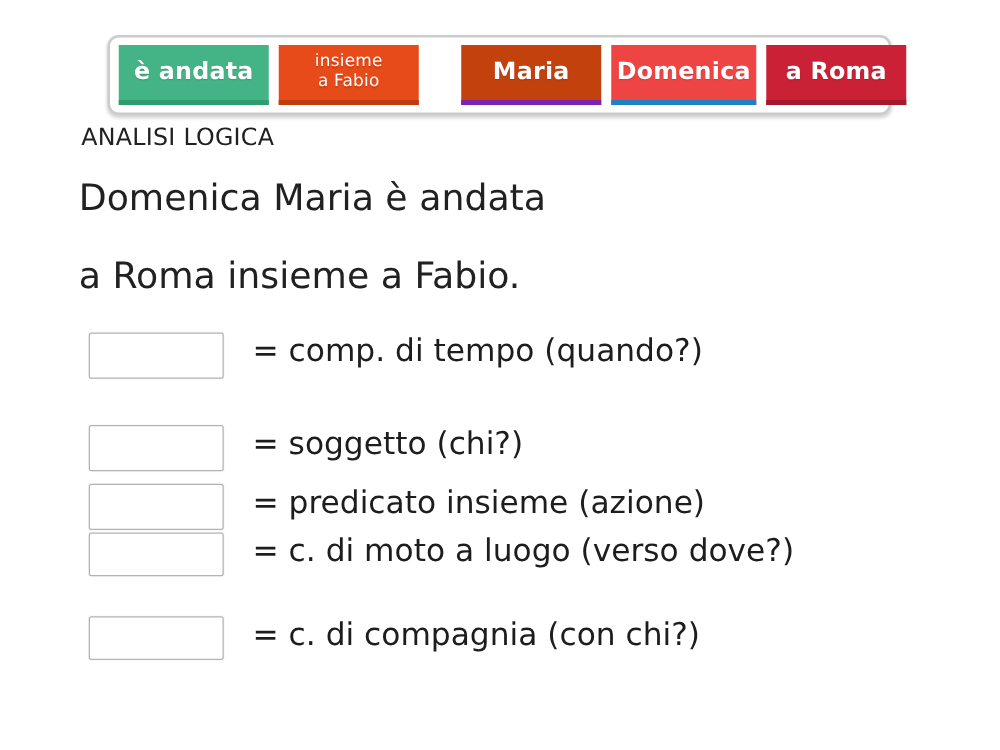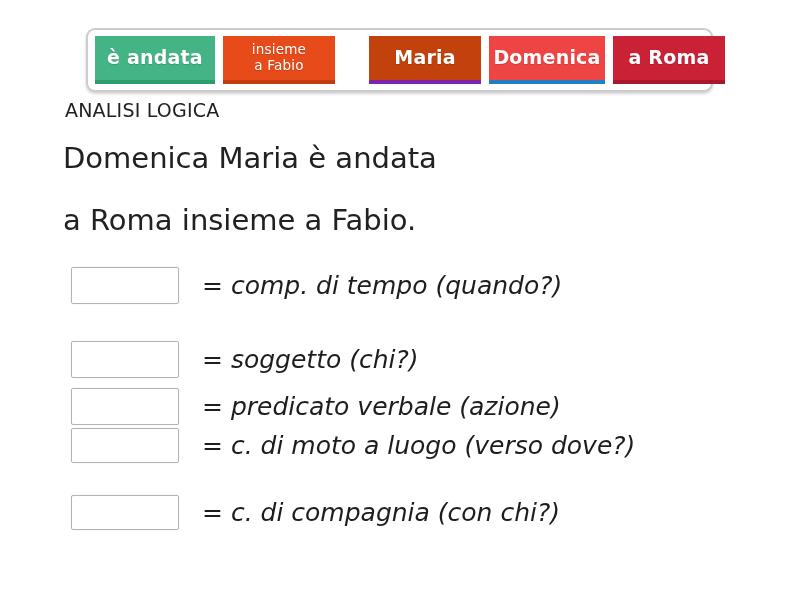--- a/index.html
+++ b/index.html
@@ -72,24 +72,23 @@
     top: 203px;
     font-size: 29px;
     color: #212121;
   }
 
   
   .row {
     position: absolute;
     left: 71px;
     display: flex;
-    align-items: center;
+    align-items: flex-start;
     gap: 23px;
     height: 38px;
-    font-style: italic;
   }
   .drop-box {
     width: 108px;
     height: 37px;
     background: #ffffff;
     border: 1px solid #b3b3b3;
     border-radius: 2px;
     box-shadow: 0 0 0 1px rgba(0,0,0,0.02);
     cursor: pointer;
     flex: 0 0 auto;
@@ -128,21 +127,21 @@
       <div class="row row-0">
     <div class="drop-box"></div>
     <div class="row-label">= comp. di tempo (quando?)</div>
   </div>
       <div class="row row-1">
     <div class="drop-box"></div>
     <div class="row-label">= soggetto (chi?)</div>
   </div>
       <div class="row row-2">
     <div class="drop-box"></div>
-    <div class="row-label">= predicato verbale (azione)</div>
+    <div class="row-label">= predicato insieme (azione)</div>
   </div>
       <div class="row row-3">
     <div class="drop-box"></div>
     <div class="row-label">= c. di moto a luogo (verso dove?)</div>
   </div>
       <div class="row row-4">
     <div class="drop-box"></div>
     <div class="row-label">= c. di compagnia (con chi?)</div>
   </div>
     </div>

